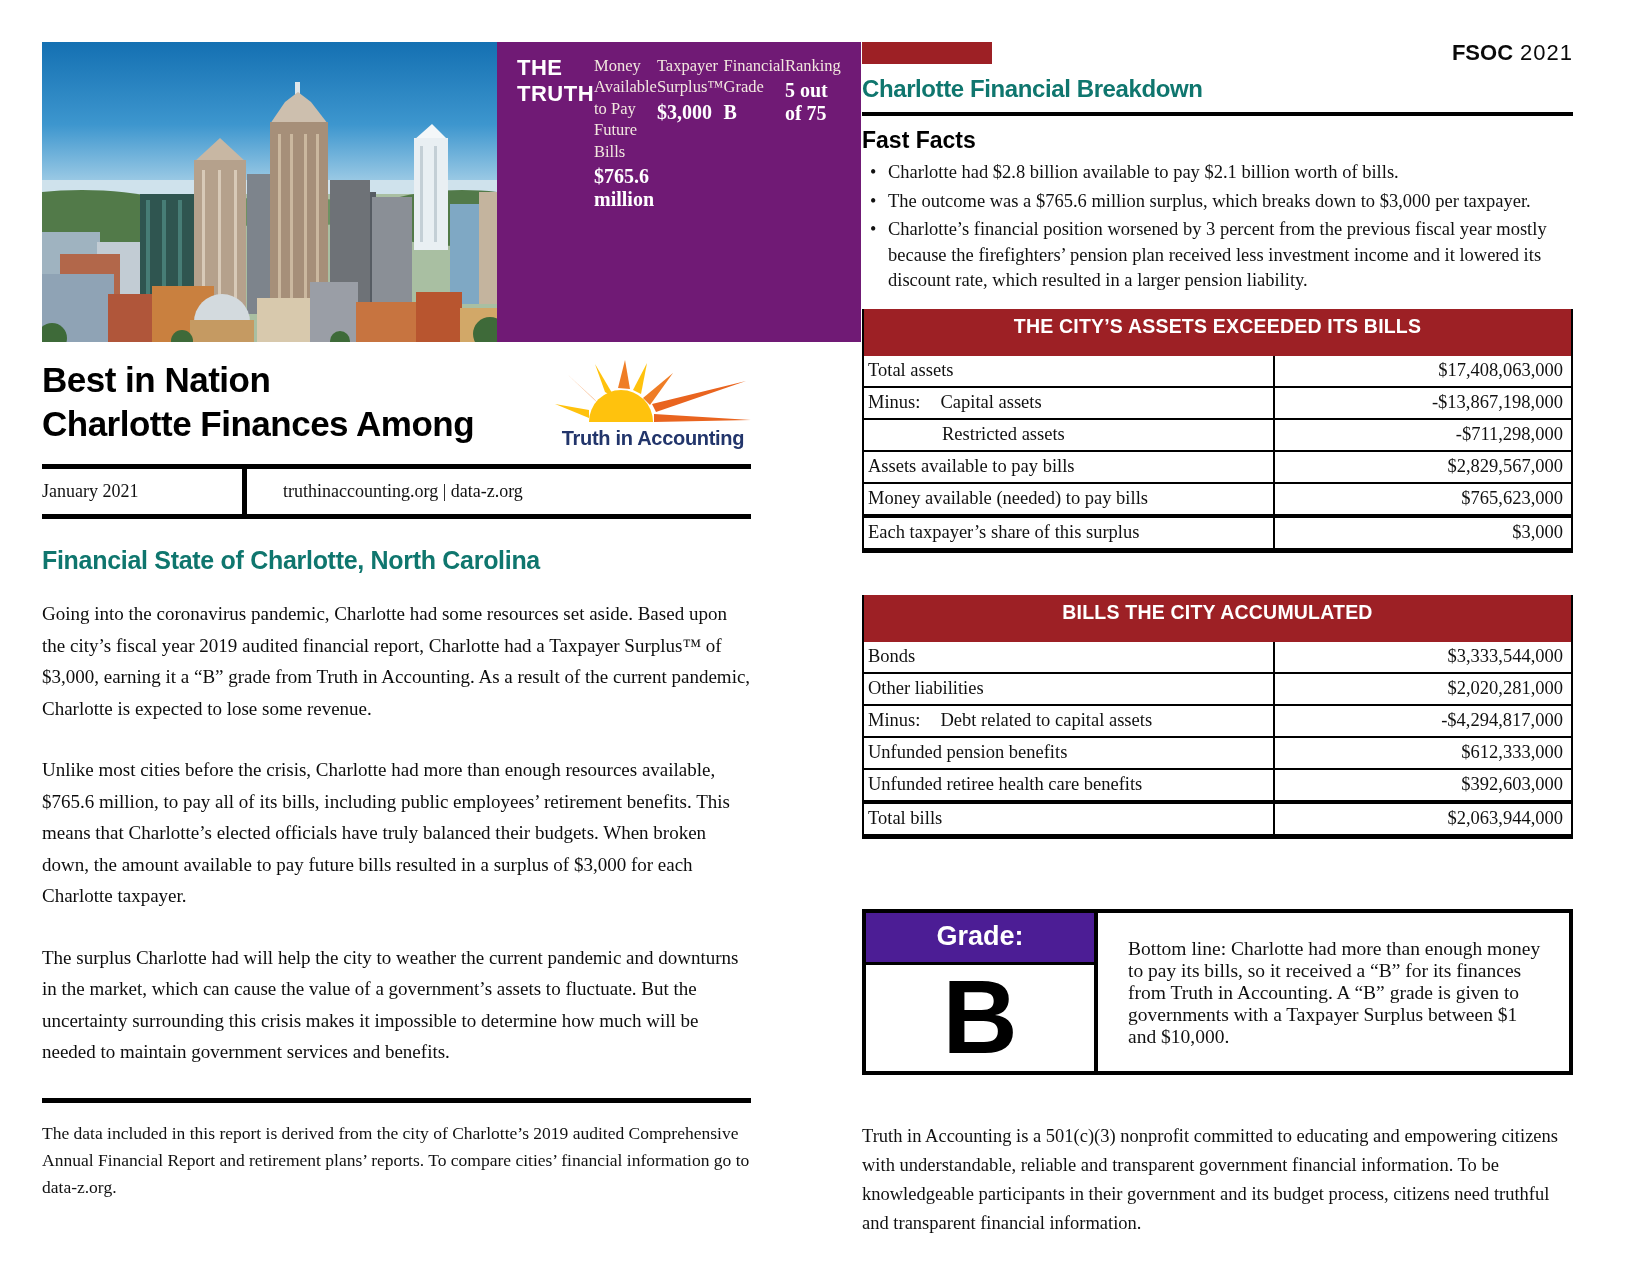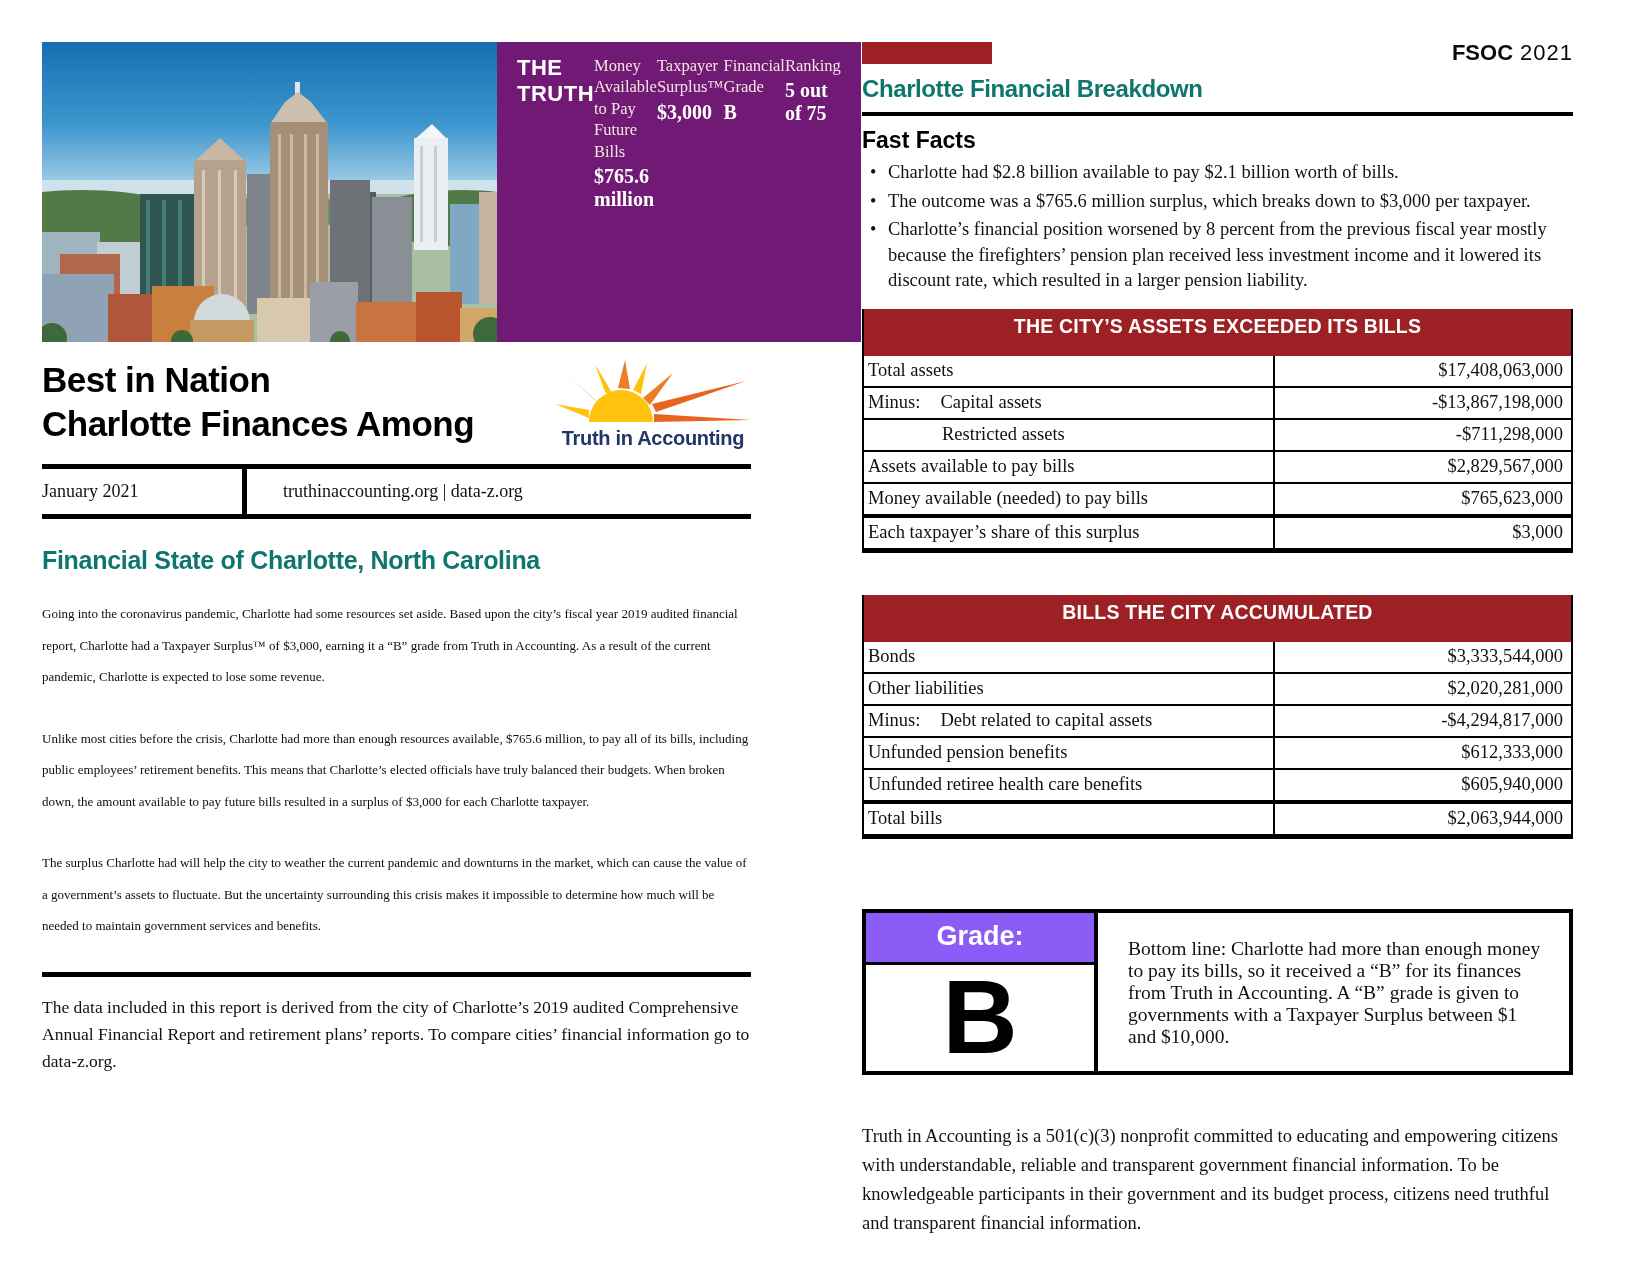--- a/index.html
+++ b/index.html
@@ -28,21 +28,21 @@
              letter-spacing:-.3px;color:#22356b;margin-top:1px;white-space:nowrap;}
 
   .dateline{display:flex;align-items:stretch;border-top:5px solid #000;border-bottom:5px solid #000;
             margin-top:14px;height:45px;}
   .date-cell{width:200px;display:flex;align-items:center;font-size:18px;}
   .date-div{width:5px;background:#000;}
   .site-cell{flex:1;display:flex;align-items:center;padding-left:36px;font-size:18px;}
 
   .section-heading{font-family:"Liberation Sans",sans-serif;font-weight:700;font-size:25px;
                    letter-spacing:-.3px;margin-top:27px;color:#0f766e;}
-  .body-par{font-size:13px;line-height:31.5px;margin-top:30px;color:#0d0d0d;}
+  .body-par{font-size:19px;line-height:31.5px;margin-top:30px;color:#0d0d0d;}
   .body-par:first-of-type{margin-top:23px;}
   .thick-rule{height:5px;background:#000;margin-top:30px;}
   .footnote{font-size:17.5px;line-height:27px;margin-top:17px;}
 
   
   .kicker-row{display:flex;justify-content:space-between;align-items:flex-start;height:24px;}
   .kicker-swatch{width:130px;height:22px;background:#9d2025;}
   .kicker-text{font-family:"Liberation Sans",sans-serif;font-size:22px;color:#0a0a0a;margin-top:-2px;}
   .kicker-text .pub{font-weight:700;}
   .kicker-text .yr{font-weight:400;letter-spacing:1px;margin-left:7px;}
@@ -64,21 +64,21 @@
   .fin-table tr{border-bottom:2px solid #000;}
   .fin-table tr:nth-last-child(2){border-bottom:4px solid #000;}
   .fin-table tr:last-child{border-bottom:none;}
   .td-label{padding-left:4px;}
   .td-label .prefix:not(:empty){margin-right:20px;}
   tr.indent .td-label{padding-left:78px;}
   .td-value{text-align:right;border-left:2px solid #000;width:42%;padding-right:7px;}
 
   .grade-box{margin-top:70px;border:4px solid #000;display:flex;height:158px;}
   .grade-left{flex:0 0 228px;border-right:4px solid #000;display:flex;flex-direction:column;}
-  .grade-label{background:#8b5cf6;color:#fff;text-align:center;font-family:"Liberation Sans",sans-serif;
+  .grade-label{background:#4c1d95;color:#fff;text-align:center;font-family:"Liberation Sans",sans-serif;
                font-weight:700;font-size:27px;padding:8px 0 10px;border-bottom:3px solid #000;}
   .grade-letter{flex:1;display:flex;align-items:center;justify-content:center;
                 font-family:"Liberation Sans",sans-serif;font-weight:700;font-size:104px;line-height:.9;color:#000;}
   .grade-text{flex:1;padding:25px 28px 0 30px;font-size:19.5px;line-height:22px;}
 
   .r-footer{margin-top:47px;font-size:18.5px;line-height:29px;}
 </style>
 </head>
 <body>
 
@@ -222,21 +222,21 @@
       </div>
     </div>
 
     <div class="r-title">Charlotte Financial Breakdown</div>
     <div class="r-rule"></div>
 
     <div class="ff-head">Fast Facts</div>
     <ul class="ff-list">
       <li>Charlotte had $2.8 billion available to pay $2.1 billion worth of bills.</li>
       <li>The outcome was a $765.6 million surplus, which breaks down to $3,000 per taxpayer.</li>
-      <li>Charlotte’s financial position worsened by 8 percent from the previous fiscal year mostly because the firefighters’ pension plan received less investment income and it lowered its discount rate, which resulted in a larger pension liability.</li>
+      <li>Charlotte’s financial position worsened by 3 percent from the previous fiscal year mostly because the firefighters’ pension plan received less investment income and it lowered its discount rate, which resulted in a larger pension liability.</li>
     </ul>
 
     <div class="fin-table">
       <div class="table-head">THE CITY’S ASSETS EXCEEDED ITS BILLS</div>
       <table>
         <tbody>
           <tr>
             <td class="td-label"><span class="prefix"></span><span>Total assets</span></td>
             <td class="td-value">$17,408,063,000</td>
           </tr>
@@ -279,21 +279,21 @@
           <tr>
             <td class="td-label"><span class="prefix">Minus:</span><span>Debt related to capital assets</span></td>
             <td class="td-value">-$4,294,817,000</td>
           </tr>
           <tr>
             <td class="td-label"><span class="prefix"></span><span>Unfunded pension benefits</span></td>
             <td class="td-value">$612,333,000</td>
           </tr>
           <tr>
             <td class="td-label"><span class="prefix"></span><span>Unfunded retiree health care benefits</span></td>
-            <td class="td-value">$605,940,000</td>
+            <td class="td-value">$392,603,000</td>
           </tr>
           <tr>
             <td class="td-label"><span class="prefix"></span><span>Total bills</span></td>
             <td class="td-value">$2,063,944,000</td>
           </tr>
         </tbody>
       </table>
     </div>
 
     <div class="grade-box">

